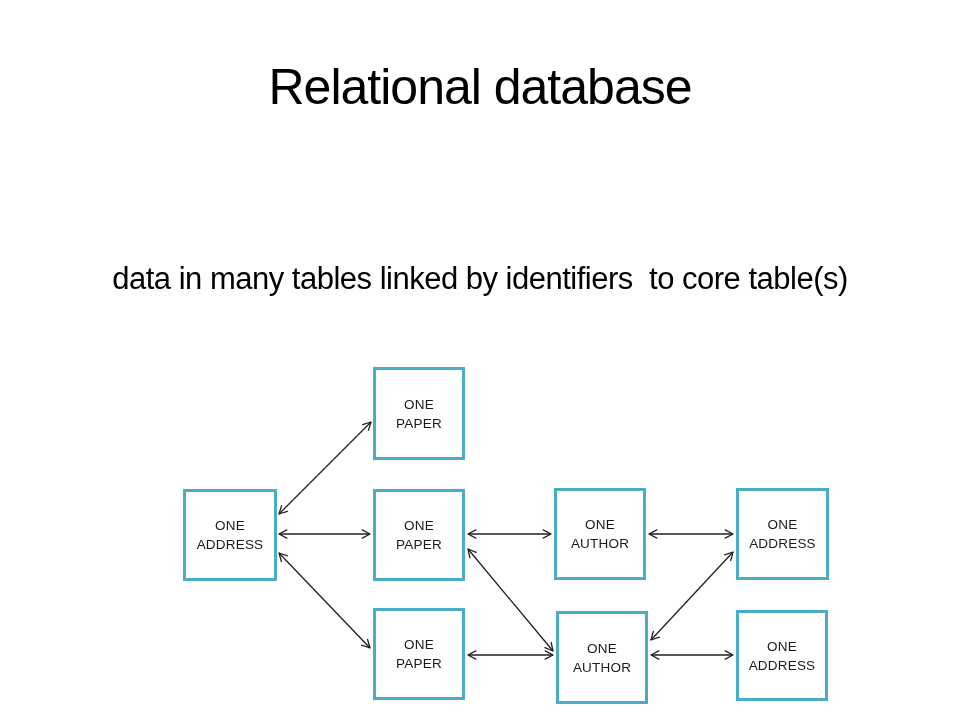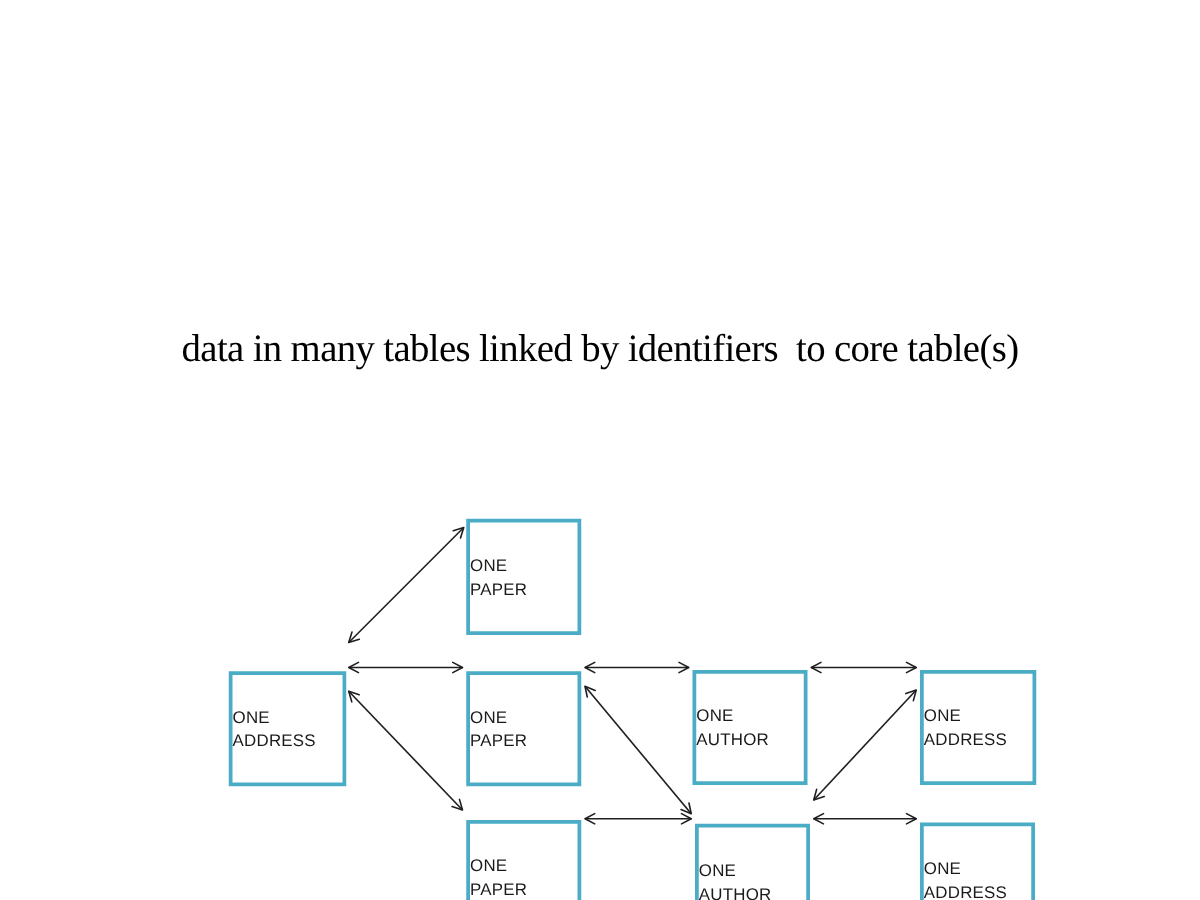--- a/index.html
+++ b/index.html
@@ -22,51 +22,50 @@
     white-space: pre;
   }
   .slide-subtitle {
     position: absolute;
     left: 0; right: 0; top: 261px;
     text-align: center;
     font-size: 31px;
     letter-spacing: -0.5px;
     color: #000000;
     white-space: pre;
-    font-family: Liberation Serif, serif;
   }
   .entity-box {
     position: absolute;
     box-sizing: border-box;
     border: 3px solid #4BACC6;
     background: #ffffff;
     display: flex;
     flex-direction: column;
-    align-items: flex-start;
+    align-items: center;
     justify-content: center;
     text-align: center;
     font-size: 13.5px;
     line-height: 19px;
     letter-spacing: 0.2px;
     color: #1a1a1a;
-    margin-top: 48px;
   }
   #arrow-layer {
     position: absolute;
     left: 0; top: 0;
     width: 960px;
     height: 720px;
     pointer-events: none;
   }
 </style>
 </head>
 <body>
 
 <div id="slide">
 
+  <div class="slide-title">Relational database</div>
 
   <div class="slide-subtitle">data in many tables linked by identifiers  to core table(s)</div>
 
   <div>
 
     <div class="entity-box" style="left:373px; top:367px; width:92px; height:93px;">
       <span>ONE</span>
       <span>PAPER</span>
     </div>
 

